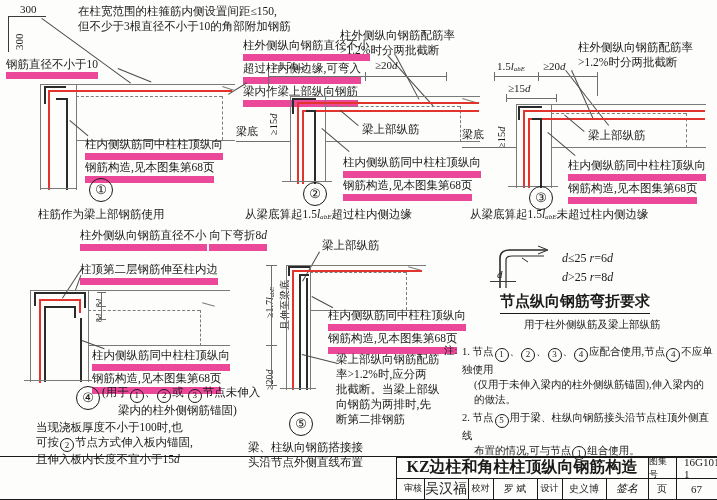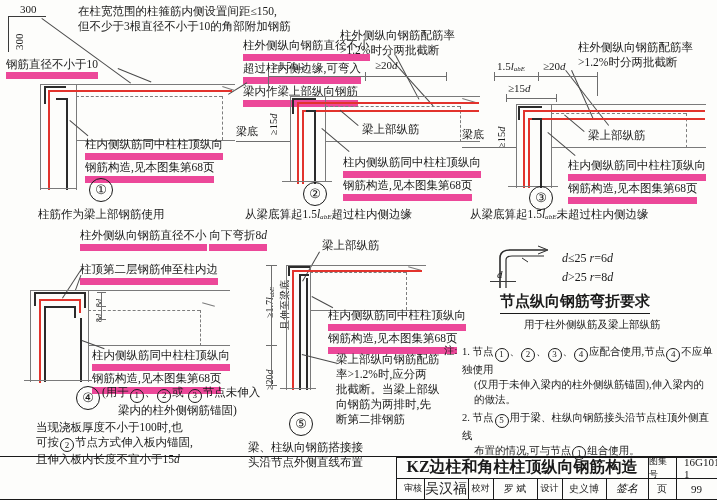--- a/index.html
+++ b/index.html
@@ -355,21 +355,21 @@
     <div class="vline" style="left:468px;top:478px;height:21px;"></div>
     <div class="vline" style="left:493px;top:478px;height:21px;"></div>
     <div class="vline" style="left:537px;top:478px;height:21px;"></div>
     <div class="vline" style="left:562px;top:478px;height:21px;"></div>
     <div class="vline" style="left:606px;top:478px;height:21px;"></div>
 
     <div class="tbcell" style="left:398px;top:458px;width:248px;height:19px;font-size:16px;font-weight:bold;">KZ边柱和角柱柱顶纵向钢筋构造</div>
     <div class="tbcell" style="left:649px;top:458px;width:26px;height:19px;font-size:9px;">图集号</div>
     <div class="tbcell" style="left:644px;top:458px;width:39px;height:19px;font-size:11px;margin-left:40px;">16G101-1</div>
     <div class="tbcell" style="left:649px;top:479px;width:26px;height:19px;font-size:10px;">页</div>
-    <div class="tbcell" style="left:677px;top:479px;width:39px;height:19px;font-size:11px;">99</div>
+    <div class="tbcell" style="left:677px;top:479px;width:39px;height:19px;font-size:11px;">67</div>
 
     <div class="tbcell" style="left:398px;top:479px;width:30px;height:19px;font-size:9px;">审核</div>
     <div class="tbcell" style="left:425px;top:479px;width:42px;height:19px;font-size:14px;">吴汉福</div>
     <div class="tbcell" style="left:469px;top:479px;width:23px;height:19px;font-size:9px;">校对</div>
     <div class="tbcell" style="left:494px;top:479px;width:42px;height:19px;font-size:10px;text-align:center;">罗 斌</div>
     <div class="tbcell" style="left:538px;top:479px;width:23px;height:19px;font-size:9px;">设计</div>
     <div class="tbcell" style="left:563px;top:479px;width:42px;height:19px;font-size:10px;">史义博</div>
     <div class="tbcell" style="left:607px;top:479px;width:40px;height:19px;font-size:11px;font-style:italic;color:#111;">签名</div>
   </div>
 

